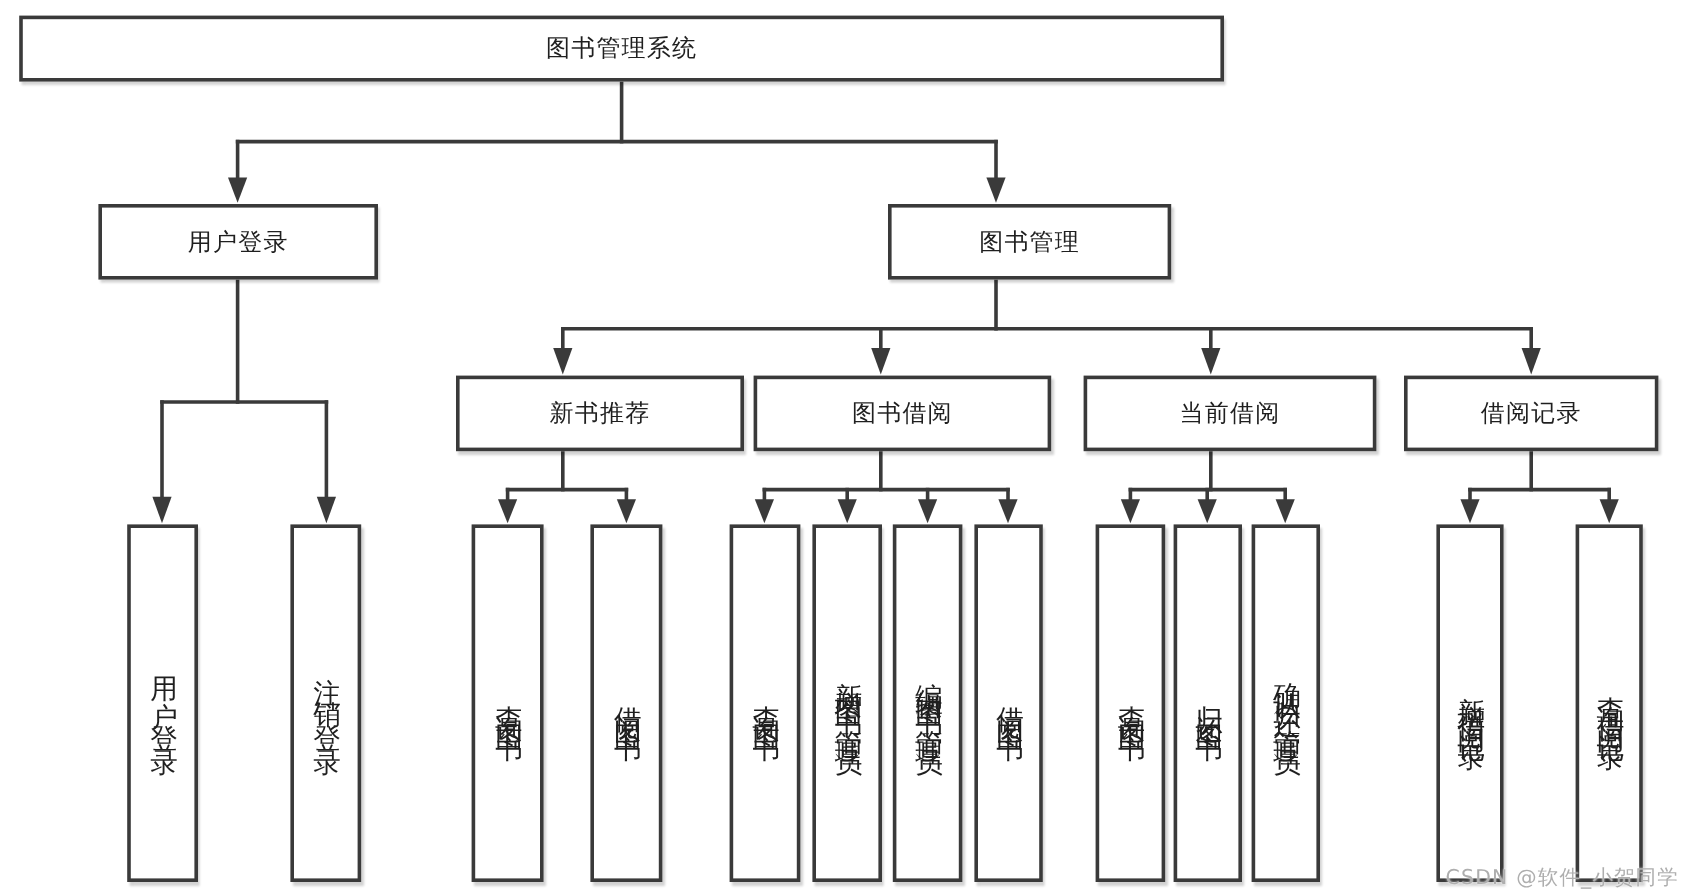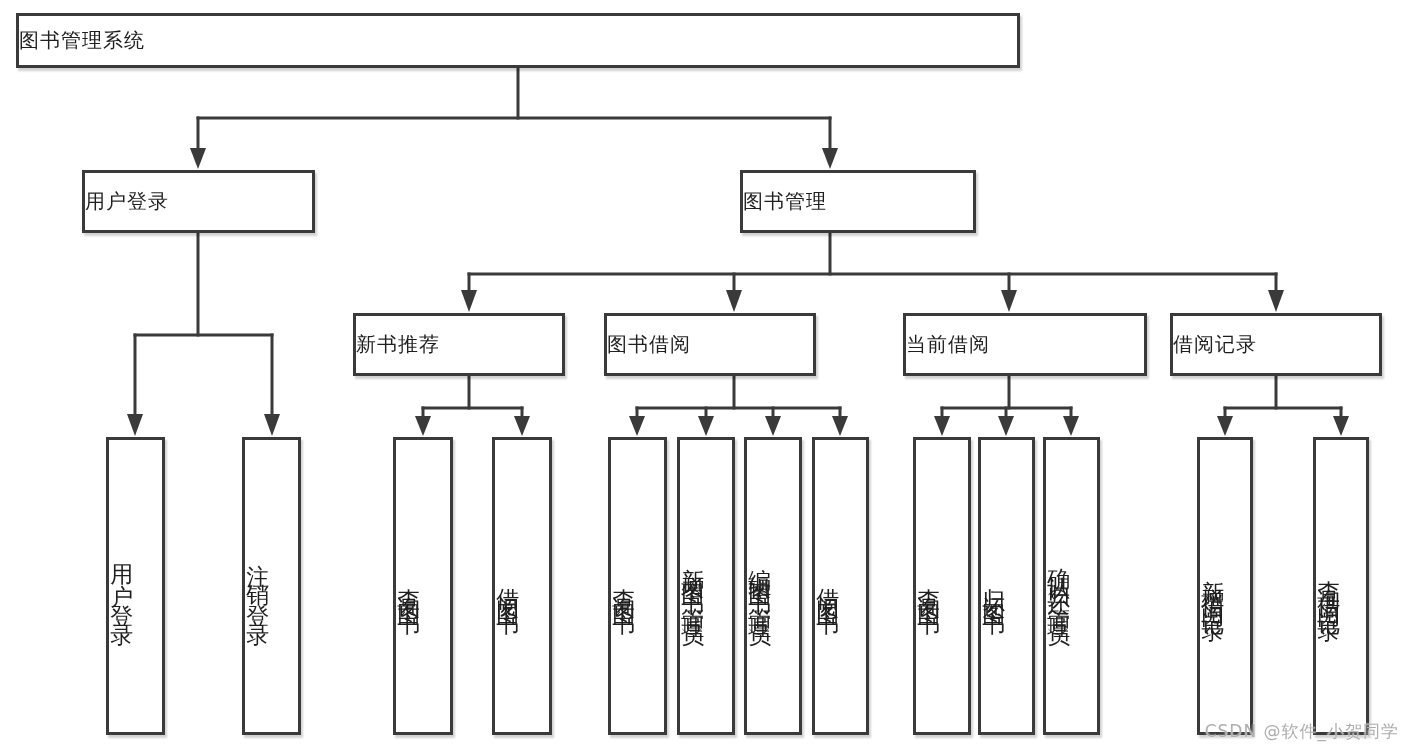--- a/index.html
+++ b/index.html
@@ -11,21 +11,21 @@
     overflow:hidden;
   }
   .connectors{position:absolute;left:0;top:0;width:1405px;height:747px;}
   .connectors line{stroke:#3a3a3a;stroke-width:3;stroke-linecap:square;}
   .connectors polygon{fill:#3a3a3a;stroke:none;}
   .box{
     position:absolute;
     box-sizing:border-box;
     background:#ffffff;
     border:3px solid #3a3a3a;
-    display:flex;align-items:center;justify-content:flex-start;
+    display:flex;align-items:center;justify-content:center;
     box-shadow:2px 3px 2px rgba(0,0,0,0.18);
     color:#1f1f1f;
   }
   .box.h span{
     font-size:20px;
     letter-spacing:1px;
     white-space:nowrap;
   }
   .box.v span{
     writing-mode:vertical-rl;
@@ -130,24 +130,24 @@
     <span>图书管理系统</span>
   </div>
 
   <div class="box h" style="left:82px;top:170px;width:233px;height:63px">
     <span>用户登录</span>
   </div>
   <div class="box h" style="left:740px;top:170px;width:236px;height:63px">
     <span>图书管理</span>
   </div>
 
-  <div class="box h" style="left:353px;top:313px;width:212px;height:63px">
+  <div class="box h" style="left:380px;top:313px;width:240px;height:63px">
     <span>新书推荐</span>
   </div>
-  <div class="box h" style="left:604px;top:313px;width:212px;height:63px">
+  <div class="box h" style="left:628px;top:313px;width:248px;height:63px">
     <span>图书借阅</span>
   </div>
   <div class="box h" style="left:903px;top:313px;width:244px;height:63px">
     <span>当前借阅</span>
   </div>
   <div class="box h" style="left:1170px;top:313px;width:212px;height:63px">
     <span>借阅记录</span>
   </div>
 
   <div class="box v loose" style="left:106px;top:437px;width:59px;height:298px">

